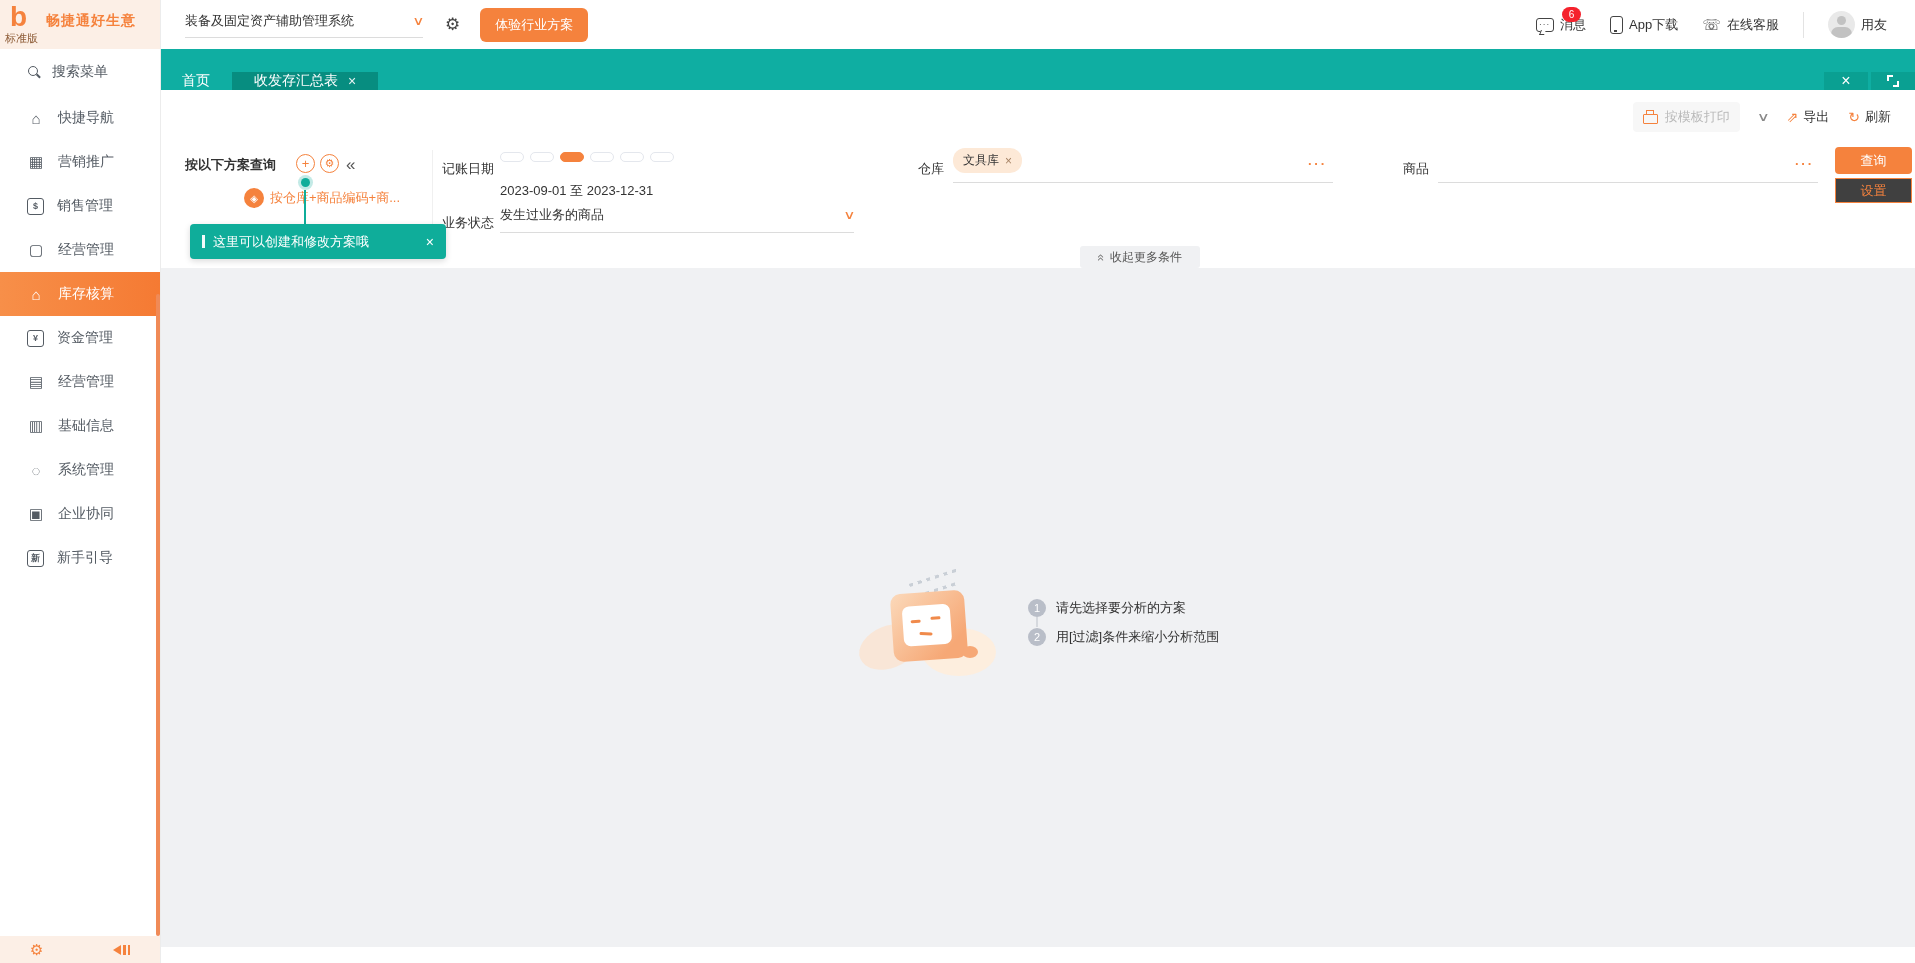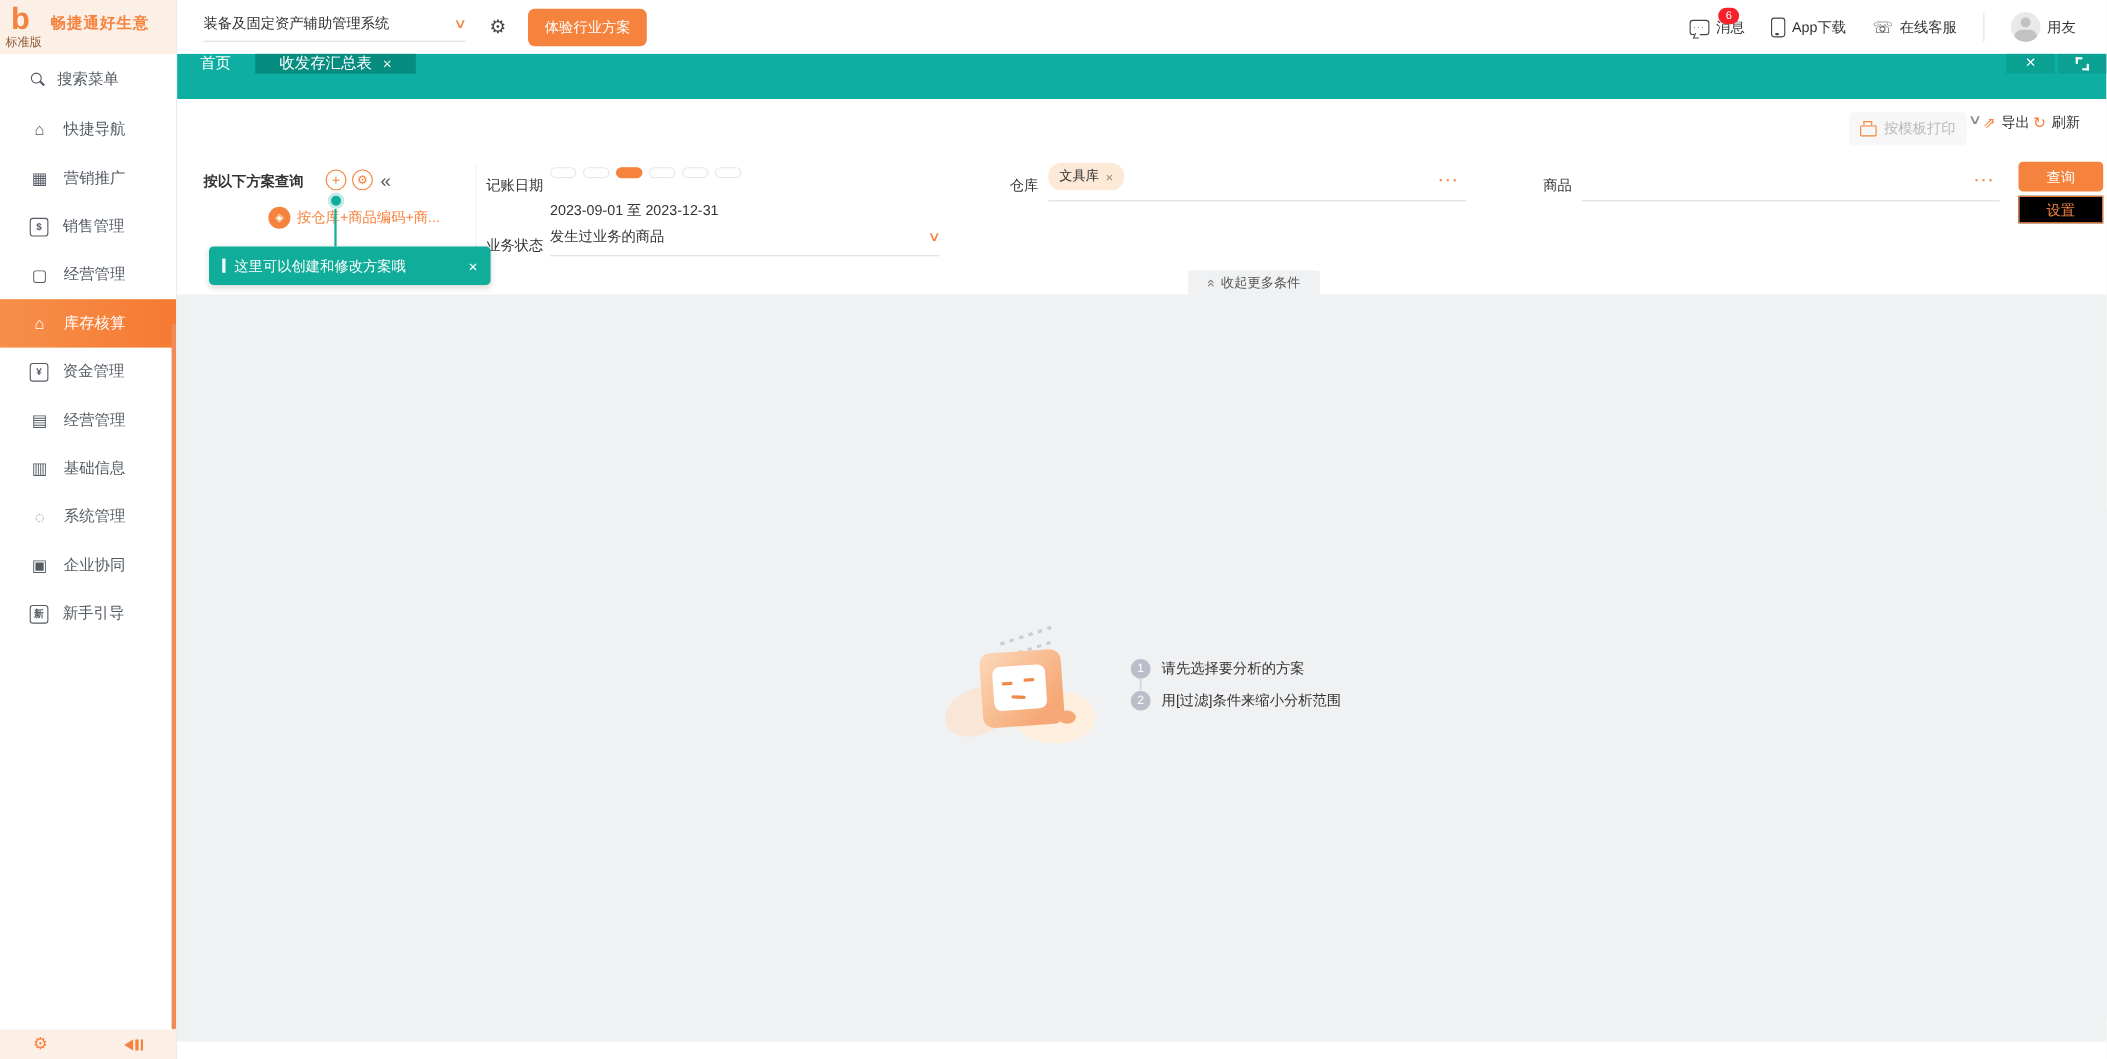--- a/index.html
+++ b/index.html
@@ -39,34 +39,34 @@
   .bubble i{position:absolute;left:2px;top:2px;font-style:normal;font-size:8px;letter-spacing:1px;color:#444;line-height:1}
   .badge{position:absolute;top:-9px;left:26px;background:#f5222d;color:#fff;font-size:10px;min-width:15px;height:15px;line-height:15px;border-radius:8px;text-align:center;padding:0 2px}
   .phone-ic{width:11px;height:16px;border:1.5px solid #444;border-radius:3px;position:relative}
   .phone-ic::after{content:"";position:absolute;left:3px;bottom:1px;width:3px;height:1.5px;background:#444}
   .headset{font-size:15px;color:#444}
   .v-div{width:1px;height:26px;background:#e3e3e3}
   .avatar{width:27px;height:27px;border-radius:50%;background:#e9e9e9;position:relative;overflow:hidden}
   .avatar::before{content:"";position:absolute;left:9px;top:5px;width:9px;height:9px;border-radius:50%;background:#c2c2c2}
   .avatar::after{content:"";position:absolute;left:3px;top:16px;width:21px;height:14px;border-radius:10px;background:#c2c2c2}
   
-  .tabbar{position:absolute;left:160px;top:49px;right:0;height:41px;background:#0faea2;display:flex;align-items:flex-start}
+  .tabbar{position:absolute;left:160px;top:49px;right:0;height:41px;background:#0faea2;display:flex;align-items:flex-end}
   .tab{display:flex;align-items:center;padding:0 22px;color:#fff;font-size:14px;cursor:pointer;gap:10px}
   .tab.active{background:#078d80}
   .tab .x{font-size:14px;opacity:.9}
   .tab-actions{margin-left:auto;display:flex;gap:3px}
   .tab-action{width:44px;background:#0aa092;display:flex;align-items:center;justify-content:center;color:#fff;font-size:16px;cursor:pointer}
   .fs{width:12px;height:12px;position:relative}
   .fs::before,.fs::after{content:"";position:absolute;width:4px;height:4px;border:2px solid #fff}
   .fs::before{left:0;top:0;border-right:none;border-bottom:none}
   .fs::after{right:0;bottom:0;border-left:none;border-top:none}
   
   .titlebar{position:absolute;left:160px;top:90px;right:0;height:50px;background:#fff}
   .page-title{position:absolute;left:25px;top:14px;font-size:17px;color:#333}
-  .title-actions{position:absolute;right:24px;top:12px;display:flex;align-items:flex-start;gap:3px;font-size:13px}
+  .title-actions{position:absolute;right:24px;top:12px;display:flex;align-items:center;gap:19px;font-size:13px}
   .print-pill{display:flex;align-items:center;gap:7px;background:#f7f7f7;border-radius:4px;padding:6px 10px;color:#b9b9b9;cursor:pointer}
   .printer{width:13px;height:8px;border:1.5px solid #f5823d;border-radius:1px;position:relative;margin-top:3px}
   .printer::before{content:"";position:absolute;left:2px;top:-5px;width:6px;height:3px;border:1.5px solid #f5823d;border-bottom:none}
   .t-chev{color:#888;font-size:12px;transform:scaleX(1.5);cursor:pointer}
   .t-act{display:flex;align-items:center;gap:5px;color:#333;cursor:pointer}
   .oic{color:#f5823d;font-size:14px}
   
   .filterpanel{position:absolute;left:160px;top:140px;right:0;height:128px;background:#fff;border-bottom:1px solid #e8e8e8}
   .fp-abs{position:absolute}
   .scheme-title{left:25px;top:16px;font-weight:bold;color:#333;font-size:13px}
@@ -92,21 +92,21 @@
   .lbl-wh{left:758px;top:20px}
   .wh-field{left:793px;top:8px;width:380px;border-bottom:1px solid #dcdcdc;height:34px;display:flex;align-items:flex-start;cursor:text}
   .tag{background:#fde9d7;border-radius:12px;padding:4px 10px;font-size:12px;color:#333;display:flex;gap:6px;align-items:center}
   .tag .tx{color:#a58264;cursor:pointer}
   .dots{color:#f5823d;font-weight:bold;letter-spacing:2px;font-size:13px;cursor:pointer}
   .wh-dots{left:1148px;top:16px}
   .lbl-sp{left:1243px;top:20px}
   .sp-field{left:1278px;top:8px;width:380px;border-bottom:1px solid #dcdcdc;height:34px;cursor:text}
   .sp-dots{left:1635px;top:16px}
   .btn-query{left:1675px;top:7px;width:77px;height:27px;background:#f5823d;color:#fff;border:none;border-radius:4px;font-size:13px;cursor:pointer}
-  .btn-settings{left:1675px;top:38px;width:77px;height:25px;background:#000000;color:#f5823d;border:1px solid #f5823d;border-radius:0;font-size:13px;cursor:pointer}
+  .btn-settings{left:1675px;top:38px;width:77px;height:25px;background:#404040;color:#f5823d;border:1px solid #f5823d;border-radius:0;font-size:13px;cursor:pointer}
   .collapse-pill{left:920px;top:106px;width:120px;height:22px;background:#f0f1f3;border-radius:3px;display:flex;align-items:center;justify-content:center;gap:5px;color:#555;font-size:12px;cursor:pointer}
   .up2{display:inline-block;transform:rotate(90deg);color:#777;font-size:13px}
   
   .content{position:absolute;left:160px;top:268px;right:0;height:679px;background:#f0f1f3}
   .robot{position:absolute;left:700px;top:300px;width:140px;height:120px}
   .blob1{position:absolute;left:-2px;top:58px;width:62px;height:42px;background:#fbe4d0;border-radius:50%;transform:rotate(-22deg);opacity:.8}
   .blob2{position:absolute;left:62px;top:60px;width:74px;height:48px;background:#fdeede;border-radius:50%}
   .dash1,.dash2{position:absolute;height:3px;background-image:repeating-linear-gradient(90deg,#c9cfd6 0 4px,transparent 4px 9px);transform:rotate(-18deg)}
   .dash1{left:48px;top:8px;width:52px}
   .dash2{left:56px;top:20px;width:44px}

